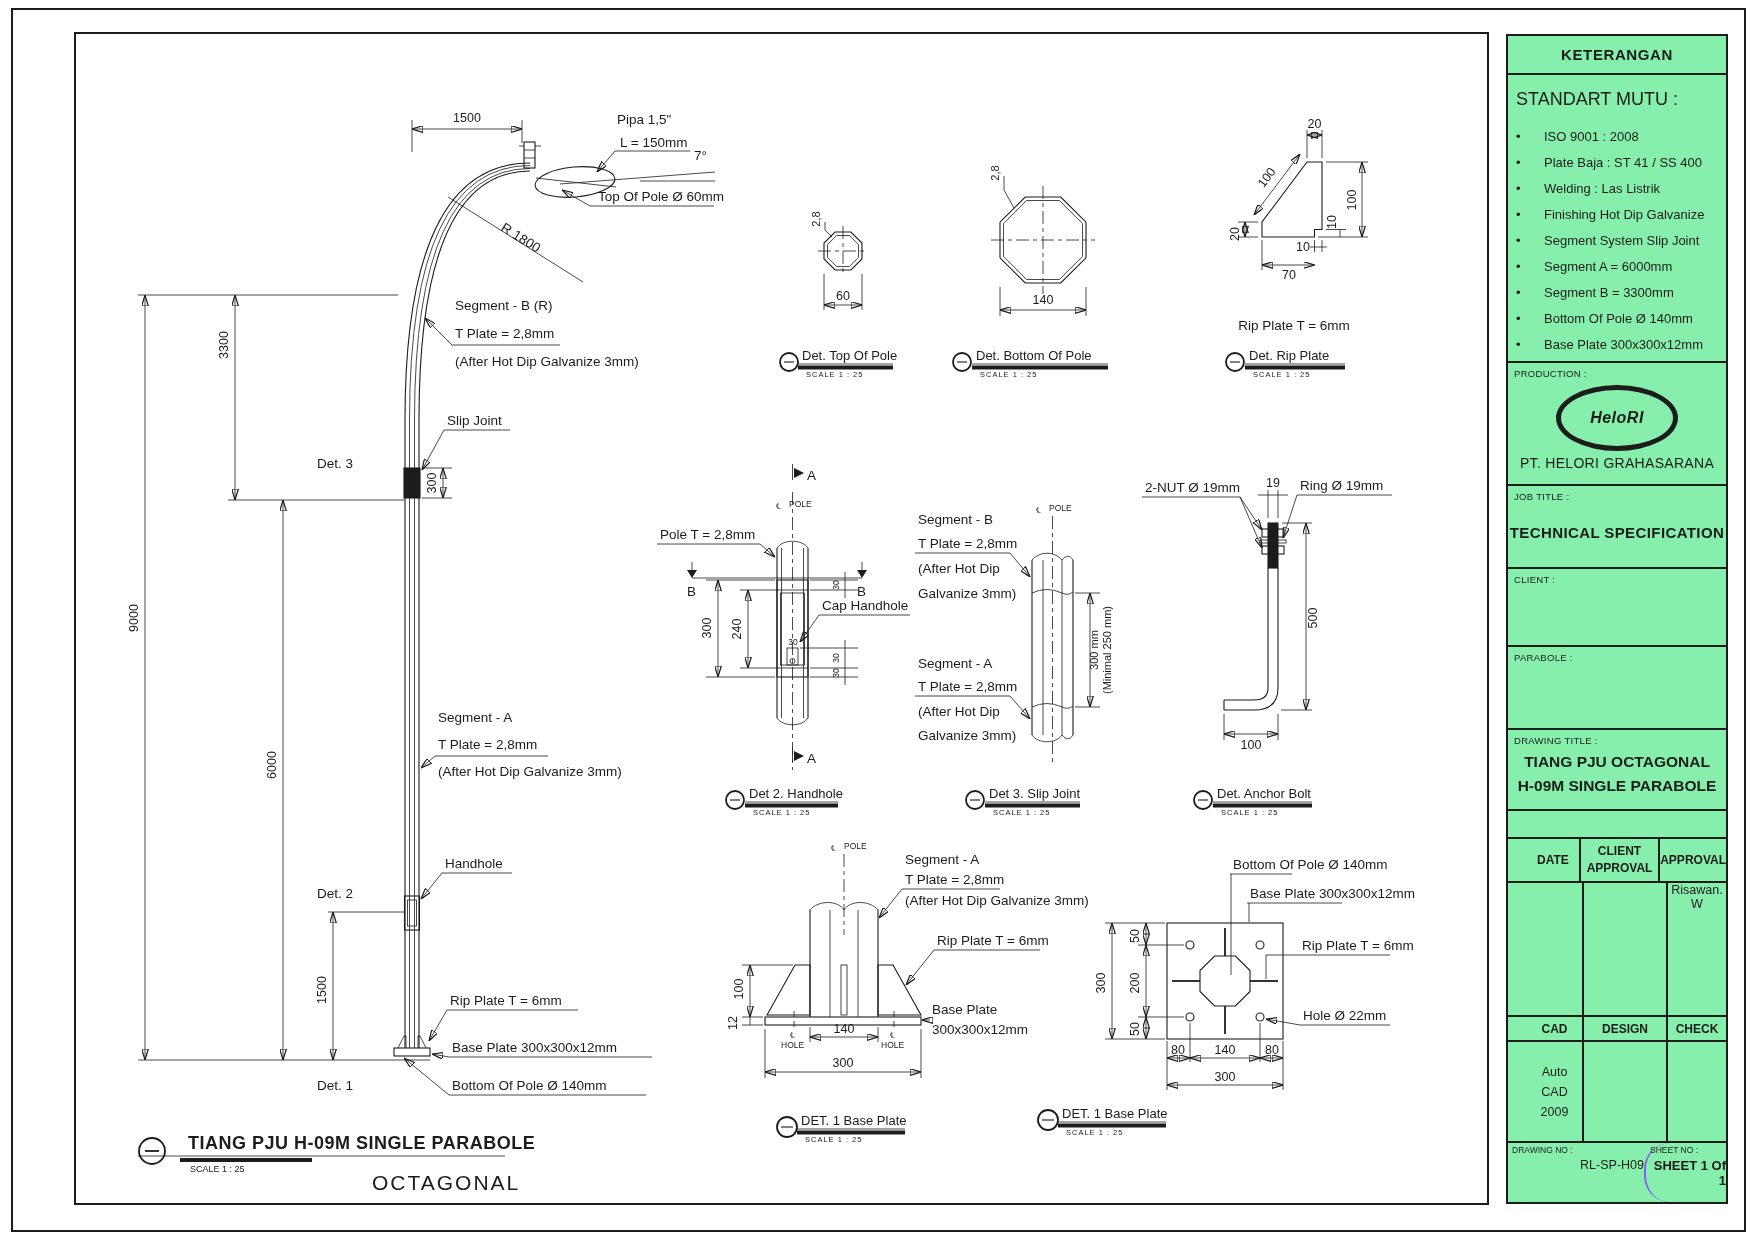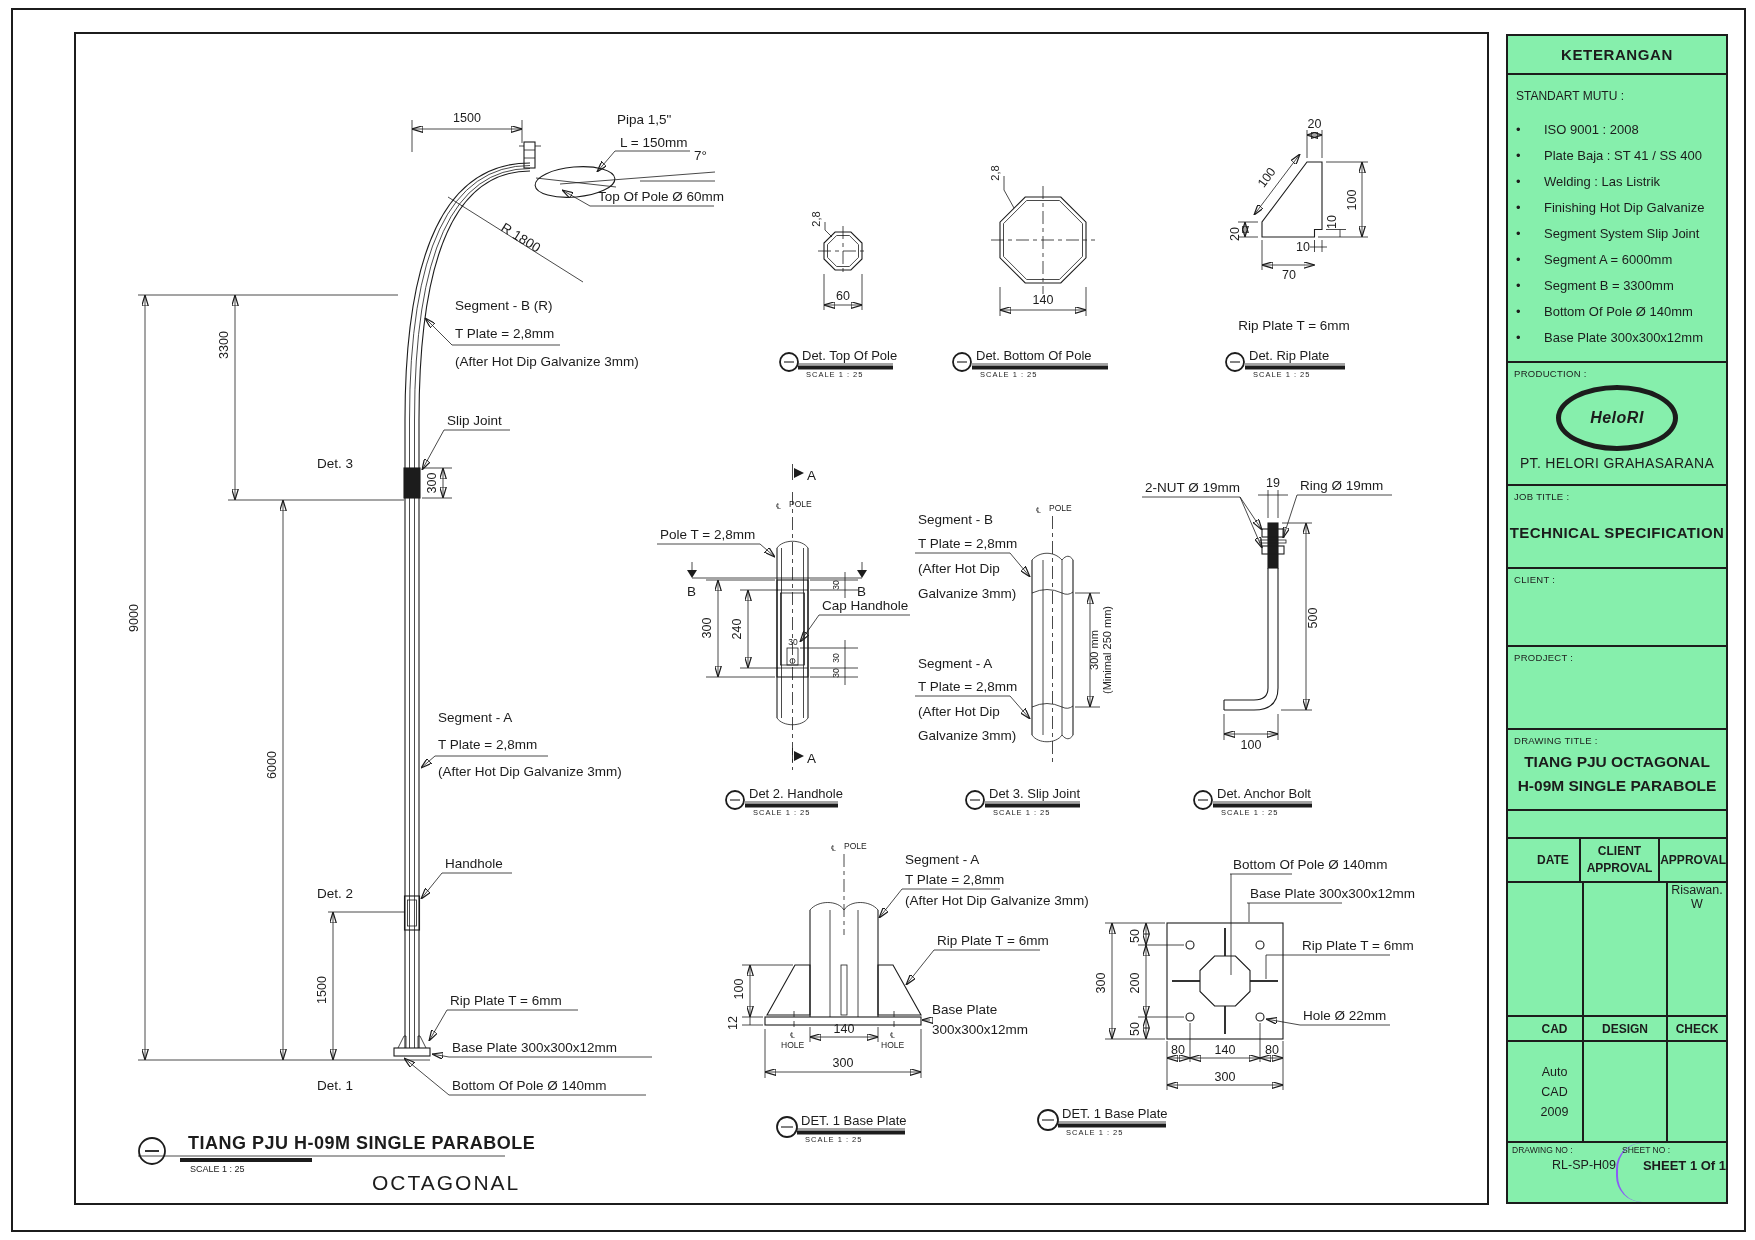--- a/index.html
+++ b/index.html
@@ -26,21 +26,21 @@
   .dl{font-size:13px;}
   .sc{font-size:7.5px;letter-spacing:1px;}
   .cs{font-size:9px;}
   .ps{font-size:8.5px;}
   
   #titleblock{position:absolute;left:1506px;top:34px;width:222px;height:1170px;border:2px solid #1c1c1c;box-sizing:border-box;display:flex;flex-direction:column;background:#86efac;}
   .tb-sec{border-bottom:2px solid #1c1c1c;box-sizing:border-box;position:relative;flex:none;}
   .tb-label{font-size:9.5px;letter-spacing:0.3px;padding:5px 0 0 6px;}
   .tb-head{height:39px;display:flex;align-items:center;justify-content:center;font-size:15px;font-weight:700;letter-spacing:0.6px;}
   .tb-mutu{height:288px;padding:14px 8px 0 8px;box-sizing:border-box;}
-  .mutu-title{font-size:12px;margin-bottom:14px;}
+  .mutu-title{font-size:18px;margin-bottom:14px;}
   .bullet{font-size:13px;line-height:26px;padding-left:14px;position:relative;}
   .bullet::before{content:"•";position:absolute;left:0;top:0;}
   .bullet-text{padding-left:14px;}
   .tb-prod{height:123px;}
   .logo{width:112px;height:56px;border:5px solid #1c1c1c;border-radius:50%;margin:6px auto 4px auto;display:flex;align-items:center;justify-content:center;}
   .logo span{font-size:16px;font-weight:700;font-style:italic;letter-spacing:0.5px;}
   .company{text-align:center;font-size:14px;letter-spacing:0.3px;}
   .tb-job{height:83px;}
   .job-title{text-align:center;font-size:15px;font-weight:600;letter-spacing:0.4px;margin-top:22px;}
   .tb-client{height:78px;}
@@ -56,21 +56,21 @@
   .tb-aph{height:44px;font-size:12px;font-weight:600;}
   .tb-aph .tb-col{height:100%;line-height:17px;}
   .tb-sig{height:134px;}
   .tb-sig .tb-col{height:100%;justify-content:flex-start;font-size:12.5px;padding-bottom:4px;}
   .tb-cdc{height:25px;font-size:12px;font-weight:600;}
   .tb-cdc .tb-col{height:100%;}
   .tb-acad{height:101px;font-size:12.5px;}
   .tb-acad .tb-col{height:100%;line-height:20px;}
   .tb-bottom{height:39px;border-bottom:none;display:flex;flex:1;}
   .tb-bcell{box-sizing:border-box;position:relative;}
-  .b1{width:108px;}
+  .b1{width:136px;}
   .b2{flex:1;border-left:2px solid #8b5cf6;border-radius:26px;}
   .tb-bcell .lab{font-size:8.5px;padding:2px 0 0 4px;}
   .tb-bcell .val{text-align:right;font-size:12.5px;margin-top:3px;}
   .b2 .val{font-weight:600;font-size:13px;}
 </style>
 </head>
 <body>
 
 <div id="sheet">
 
@@ -549,21 +549,21 @@
     <div class="company">PT. HELORI GRAHASARANA</div>
   </div>
   <div class="tb-sec tb-job">
     <div class="tb-label">JOB TITLE :</div>
     <div class="job-title">TECHNICAL SPECIFICATION</div>
   </div>
   <div class="tb-sec tb-client">
     <div class="tb-label">CLIENT :</div>
   </div>
   <div class="tb-sec tb-project">
-    <div class="tb-label">PRODJECT :</div>
+    <div class="tb-label">PARABOLE :</div>
   </div>
   <div class="tb-sec tb-dtitle">
     <div class="tb-label">DRAWING TITLE :</div>
     <div class="dtitle">
       <div>TIANG PJU OCTAGONAL</div>
       <div>H-09M SINGLE PARABOLE</div>
     </div>
   </div>
   <div class="tb-sec tb-empty"></div>
   <div class="tb-sec tb-cols tb-aph">

